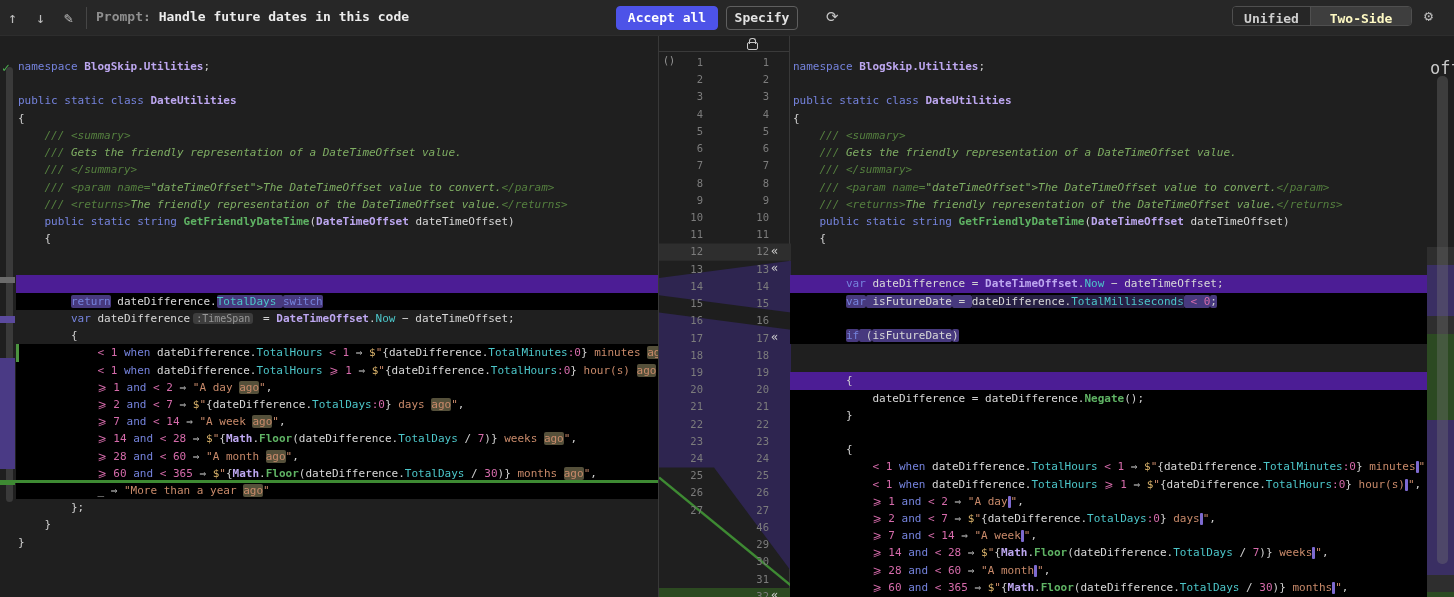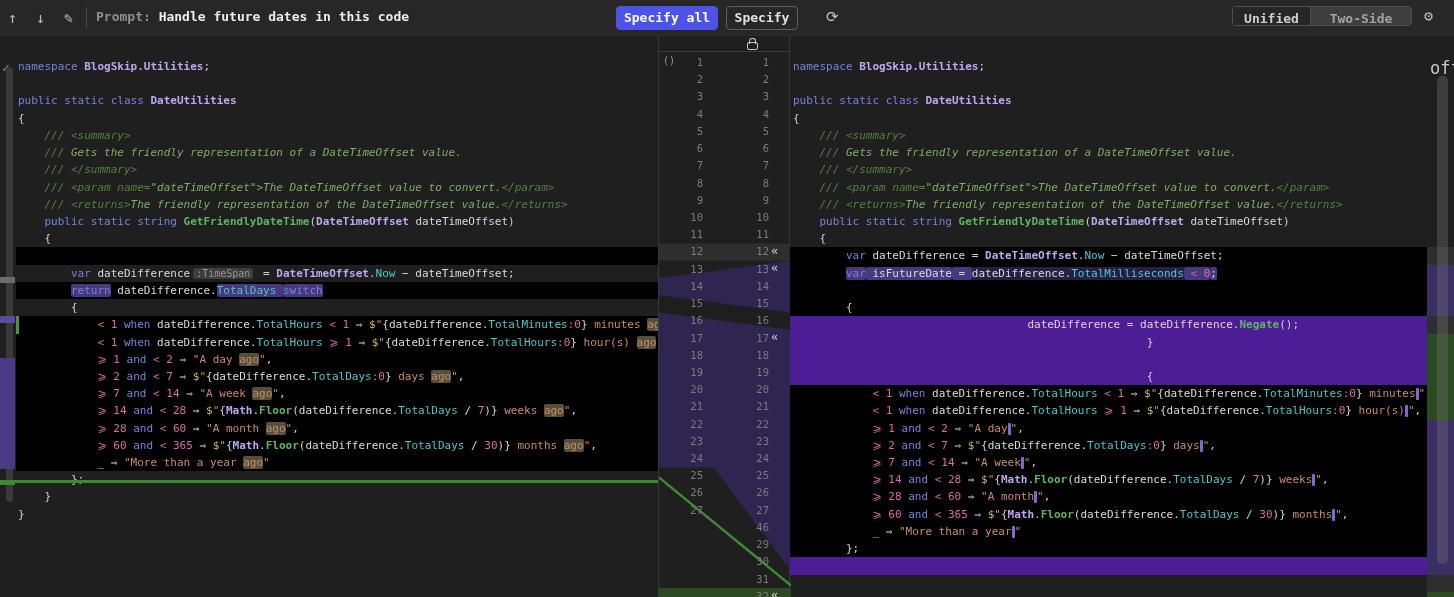--- a/index.html
+++ b/index.html
@@ -13,34 +13,34 @@
   .prompt-label{color:#8f8f8f;}
   .prompt-text{color:#ececec;}
   .btn{position:absolute;top:6px;height:24px;border-radius:4px;font-size:13px;font-weight:bold;
        text-align:center;line-height:22px;cursor:pointer;}
   .btn-accept{left:616px;width:102px;background:#4d53e8;color:#ffffff;border:1px solid #4d53e8;}
   .btn-specify{left:726px;width:72px;background:transparent;color:#e3e3e3;border:1px solid #5f5f5f;}
   .btn-refresh{left:826px;top:6px;color:#c5c5c5;font-size:15px;}
   .seg-group{position:absolute;left:1232px;top:6px;height:20px;border:1px solid #4f4f4f;border-radius:4px;display:flex;overflow:hidden;}
   .seg{height:100%;font-size:13px;font-weight:bold;line-height:23px;text-align:center;cursor:pointer;}
   .seg-unified{width:78px;background:#262626;color:#cfcfcf;border-right:1px solid #4f4f4f;}
-  .seg-twoside{width:100px;background:#3e3e3e;color:#a3a3a3;}
+  .seg-twoside{width:100px;background:#3e3e3e;color:#fef9c3;}
   .gear{position:absolute;left:1424px;top:7px;color:#b8b8b8;font-size:15px;cursor:pointer;}
   
   .workspace{position:absolute;left:0;top:36px;width:1454px;height:561px;}
   .pane{position:absolute;top:4px;height:561px;overflow:hidden;}
   .pane-left{left:0;width:658px;}
   .pane-right{left:790px;width:664px;}
   .lines{position:absolute;left:0;top:18px;right:0;}
   .code-line{height:17.23px;line-height:17.23px;white-space:pre;font-size:11px;position:relative;}
   .pane-left .code-line{margin-left:16px;padding-left:2px;}
   .pane-right .code-line{padding-left:3px;}
-  .bg-gray{background:#000000;}
+  .bg-gray{background:#4c1d95;margin-top:28px;}
   .bg-purple{background:#000000;}
-  .bg-green{background:#4c1d95;text-align:center;}
+  .bg-green{background:#000000;}
   
   .k{color:#7583dd;} .t{color:#bda7f0;font-weight:bold;} .m{color:#5fb364;font-weight:bold;}
   .p{color:#4cc6c9;} .n{color:#d66bab;} .s{color:#c98a6a;} .g{color:#d9b26a;}
   .o{color:#d0d0d0;} .v{color:#d9d9d9;}
   .c{color:#7fae63;font-style:italic;} .ct{color:#55803f;font-style:italic;}
   .inlay{background:#3d3d3d;color:#979797;border-radius:3px;padding:0 3px;margin:0 3px;font-size:10px;}
   .wm{background:#47397e;border-radius:2px;}
   .wd{background:#55503a;border-radius:2px;}
   .wu{background:#272044;}
   .we{display:inline-block;width:3px;height:12px;background:#7d6ad0;vertical-align:middle;border-radius:1px;}
@@ -69,21 +69,21 @@
 </style>
 </head>
 <body>
 
 <div class="toolbar">
   <div class="tb-icon" style="left:8px">↑</div>
   <div class="tb-icon" style="left:36px">↓</div>
   <div class="tb-icon" style="left:64px">✎</div>
   <div class="tb-divider"></div>
   <div class="prompt-wrap"><span class="prompt-label">Prompt: </span><span class="prompt-text">Handle future dates in this code</span></div>
-  <div class="btn btn-accept">Specify all</div>
+  <div class="btn btn-accept">Accept all</div>
   <div class="btn btn-specify">Specify</div>
   <div class="tb-icon btn-refresh">⟳</div>
   <div class="seg-group">
     <div class="seg seg-unified">Unified</div>
     <div class="seg seg-twoside">Two-Side</div>
   </div>
   <div class="gear">⚙</div>
 </div>
 
 <div class="workspace">
@@ -103,22 +103,22 @@
         <div class="code-line"><span class="k">public static class</span><span class="t"> DateUtilities</span></div>
         <div class="code-line"><span class="o">{</span></div>
         <div class="code-line"><span class="ct">    /// &lt;summary&gt;</span></div>
         <div class="code-line"><span class="ct">    /// </span><span class="c">Gets the friendly representation of a DateTimeOffset value.</span></div>
         <div class="code-line"><span class="ct">    /// &lt;/summary&gt;</span></div>
         <div class="code-line"><span class="ct">    /// &lt;param name=</span><span class="c">"dateTimeOffset"&gt;The DateTimeOffset value to convert.</span><span class="ct">&lt;/param&gt;</span></div>
         <div class="code-line"><span class="ct">    /// &lt;returns&gt;</span><span class="c">The friendly representation of the DateTimeOffset value.</span><span class="ct">&lt;/returns&gt;</span></div>
         <div class="code-line"><span class="k">    public static string </span><span class="m">GetFriendlyDateTime</span><span class="o">(</span><span class="t">DateTimeOffset</span><span class="v"> dateTimeOffset</span><span class="o">)</span></div>
         <div class="code-line"><span class="o">    {</span></div>
         <div class="code-line bg-gray"></div>
+        <div class="code-line bg-purple"><span class="o">        </span><span class="k wm">return</span><span class="v"> dateDifference</span><span class="o">.</span><span class="p wm">TotalDays </span><span class="k wm">switch</span></div>
         <div class="code-line"><span class="k">        var</span><span class="v"> dateDifference</span><span class="inlay">:TimeSpan</span><span class="o"> = </span><span class="t">DateTimeOffset</span><span class="o">.</span><span class="p">Now</span><span class="o"> − </span><span class="v">dateTimeOffset</span><span class="o">;</span></div>
-        <div class="code-line bg-purple"><span class="o">        </span><span class="k wm">return</span><span class="v"> dateDifference</span><span class="o">.</span><span class="p wm">TotalDays </span><span class="k wm">switch</span></div>
         <div class="code-line"><span class="o">        {</span></div>
         <div class="code-line bg-purple"><span class="green-bar"></span><span class="n">            &lt; 1</span><span class="k"> when</span><span class="v"> dateDifference</span><span class="o">.</span><span class="p">TotalHours</span><span class="n"> &lt; 1</span><span class="o"> ⇒ </span><span class="g">$</span><span class="s">"</span><span class="o">{</span><span class="v">dateDifference</span><span class="o">.</span><span class="p">TotalMinutes</span><span class="n">:0</span><span class="o">}</span><span class="s"> minutes </span><span class="s wd">ago</span></div>
         <div class="code-line bg-purple"><span class="n">            &lt; 1</span><span class="k"> when</span><span class="v"> dateDifference</span><span class="o">.</span><span class="p">TotalHours</span><span class="n"> ⩾ 1</span><span class="o"> ⇒ </span><span class="g">$</span><span class="s">"</span><span class="o">{</span><span class="v">dateDifference</span><span class="o">.</span><span class="p">TotalHours</span><span class="n">:0</span><span class="o">}</span><span class="s"> hour(s) </span><span class="s wd">ago</span><span class="s">"</span></div>
         <div class="code-line bg-purple"><span class="n">            ⩾ 1</span><span class="k"> and</span><span class="n"> &lt; 2</span><span class="o"> ⇒ </span><span class="s">"A day </span><span class="s wd">ago</span><span class="s">"</span><span class="o">,</span></div>
         <div class="code-line bg-purple"><span class="n">            ⩾ 2</span><span class="k"> and</span><span class="n"> &lt; 7</span><span class="o"> ⇒ </span><span class="g">$</span><span class="s">"</span><span class="o">{</span><span class="v">dateDifference</span><span class="o">.</span><span class="p">TotalDays</span><span class="n">:0</span><span class="o">}</span><span class="s"> days </span><span class="s wd">ago</span><span class="s">"</span><span class="o">,</span></div>
         <div class="code-line bg-purple"><span class="n">            ⩾ 7</span><span class="k"> and</span><span class="n"> &lt; 14</span><span class="o"> ⇒ </span><span class="s">"A week </span><span class="s wd">ago</span><span class="s">"</span><span class="o">,</span></div>
         <div class="code-line bg-purple"><span class="n">            ⩾ 14</span><span class="k"> and</span><span class="n"> &lt; 28</span><span class="o"> ⇒ </span><span class="g">$</span><span class="s">"</span><span class="o">{</span><span class="t">Math</span><span class="o">.</span><span class="m">Floor</span><span class="o">(</span><span class="v">dateDifference</span><span class="o">.</span><span class="p">TotalDays</span><span class="o"> / </span><span class="n">7</span><span class="o">)}</span><span class="s"> weeks </span><span class="s wd">ago</span><span class="s">"</span><span class="o">,</span></div>
         <div class="code-line bg-purple"><span class="n">            ⩾ 28</span><span class="k"> and</span><span class="n"> &lt; 60</span><span class="o"> ⇒ </span><span class="s">"A month </span><span class="s wd">ago</span><span class="s">"</span><span class="o">,</span></div>
         <div class="code-line bg-purple"><span class="n">            ⩾ 60</span><span class="k"> and</span><span class="n"> &lt; 365</span><span class="o"> ⇒ </span><span class="g">$</span><span class="s">"</span><span class="o">{</span><span class="t">Math</span><span class="o">.</span><span class="m">Floor</span><span class="o">(</span><span class="v">dateDifference</span><span class="o">.</span><span class="p">TotalDays</span><span class="o"> / </span><span class="n">30</span><span class="o">)}</span><span class="s"> months </span><span class="s wd">ago</span><span class="s">"</span><span class="o">,</span></div>
         <div class="code-line bg-purple"><span class="o">            _ ⇒ </span><span class="s">"More than a year </span><span class="s wd">ago</span><span class="s">"</span></div>
@@ -220,20 +220,21 @@
         <div class="code-line"><span class="ct">    /// &lt;summary&gt;</span></div>
         <div class="code-line"><span class="ct">    /// </span><span class="c">Gets the friendly representation of a DateTimeOffset value.</span></div>
         <div class="code-line"><span class="ct">    /// &lt;/summary&gt;</span></div>
         <div class="code-line"><span class="ct">    /// &lt;param name=</span><span class="c">"dateTimeOffset"&gt;The DateTimeOffset value to convert.</span><span class="ct">&lt;/param&gt;</span></div>
         <div class="code-line"><span class="ct">    /// &lt;returns&gt;</span><span class="c">The friendly representation of the DateTimeOffset value.</span><span class="ct">&lt;/returns&gt;</span></div>
         <div class="code-line"><span class="k">    public static string </span><span class="m">GetFriendlyDateTime</span><span class="o">(</span><span class="t">DateTimeOffset</span><span class="v"> dateTimeOffset</span><span class="o">)</span></div>
         <div class="code-line"><span class="o">    {</span></div>
         <div class="code-line bg-gray"><span class="k">        var</span><span class="v"> dateDifference</span><span class="o"> = </span><span class="t">DateTimeOffset</span><span class="o">.</span><span class="p">Now</span><span class="o"> − </span><span class="v">dateTimeOffset</span><span class="o">;</span></div>
         <div class="code-line bg-purple"><span class="o">        </span><span class="k wm">var</span><span class="v wm"> isFutureDate</span><span class="o wm"> = </span><span class="v wu">dateDifference</span><span class="o wu">.</span><span class="p wu">TotalMilliseconds</span><span class="n wm"> &lt; 0</span><span class="o wm">;</span></div>
         <div class="code-line bg-purple"></div>
+        <div class="code-line bg-purple"><span class="o">        </span><span class="k wm">if</span><span class="o wm"> (</span><span class="v wm">isFutureDate</span><span class="o wm">)</span></div>
         <div class="code-line bg-gray"><span class="o">        {</span></div>
         <div class="code-line bg-green"><span class="v">            dateDifference</span><span class="o"> = </span><span class="v">dateDifference</span><span class="o">.</span><span class="m">Negate</span><span class="o">();</span></div>
         <div class="code-line bg-green"><span class="o">        }</span></div>
         <div class="code-line bg-green"></div>
         <div class="code-line bg-green"><span class="o">        {</span></div>
         <div class="code-line bg-purple"><span class="n">            &lt; 1</span><span class="k"> when</span><span class="v"> dateDifference</span><span class="o">.</span><span class="p">TotalHours</span><span class="n"> &lt; 1</span><span class="o"> ⇒ </span><span class="g">$</span><span class="s">"</span><span class="o">{</span><span class="v">dateDifference</span><span class="o">.</span><span class="p">TotalMinutes</span><span class="n">:0</span><span class="o">}</span><span class="s"> minutes</span><span class="we"></span><span class="s">"</span><span class="o">,</span></div>
         <div class="code-line bg-purple"><span class="n">            &lt; 1</span><span class="k"> when</span><span class="v"> dateDifference</span><span class="o">.</span><span class="p">TotalHours</span><span class="n"> ⩾ 1</span><span class="o"> ⇒ </span><span class="g">$</span><span class="s">"</span><span class="o">{</span><span class="v">dateDifference</span><span class="o">.</span><span class="p">TotalHours</span><span class="n">:0</span><span class="o">}</span><span class="s"> hour(s)</span><span class="we"></span><span class="s">"</span><span class="o">,</span></div>
         <div class="code-line bg-purple"><span class="n">            ⩾ 1</span><span class="k"> and</span><span class="n"> &lt; 2</span><span class="o"> ⇒ </span><span class="s">"A day</span><span class="we"></span><span class="s">"</span><span class="o">,</span></div>
         <div class="code-line bg-purple"><span class="n">            ⩾ 2</span><span class="k"> and</span><span class="n"> &lt; 7</span><span class="o"> ⇒ </span><span class="g">$</span><span class="s">"</span><span class="o">{</span><span class="v">dateDifference</span><span class="o">.</span><span class="p">TotalDays</span><span class="n">:0</span><span class="o">}</span><span class="s"> days</span><span class="we"></span><span class="s">"</span><span class="o">,</span></div>
         <div class="code-line bg-purple"><span class="n">            ⩾ 7</span><span class="k"> and</span><span class="n"> &lt; 14</span><span class="o"> ⇒ </span><span class="s">"A week</span><span class="we"></span><span class="s">"</span><span class="o">,</span></div>

